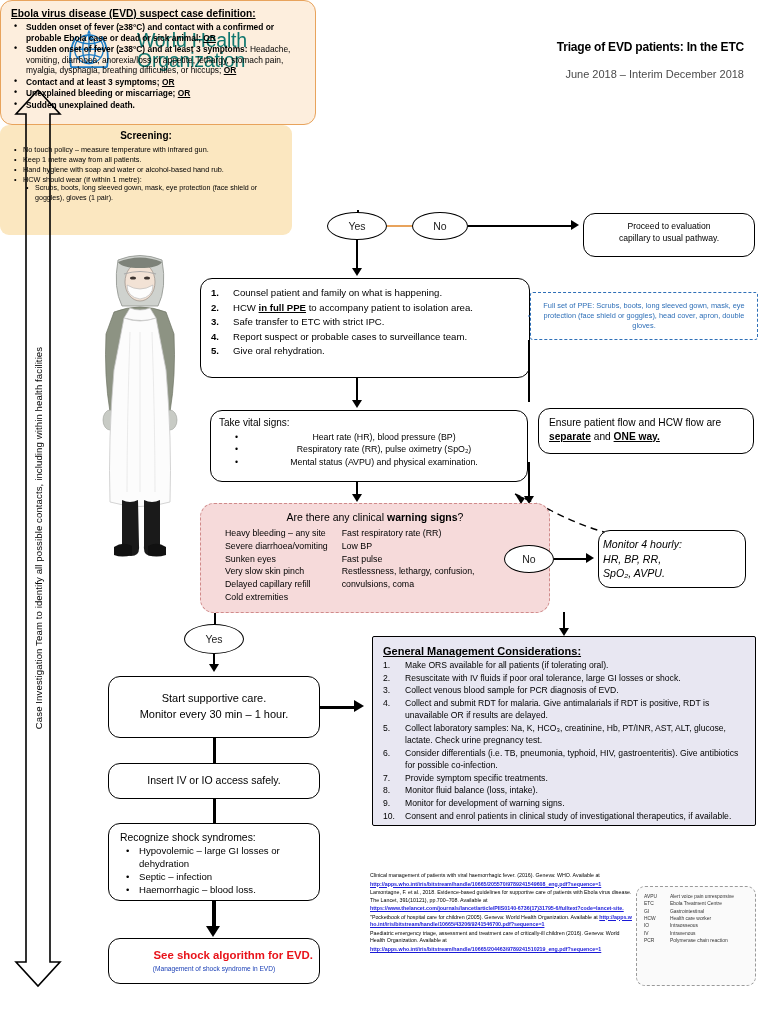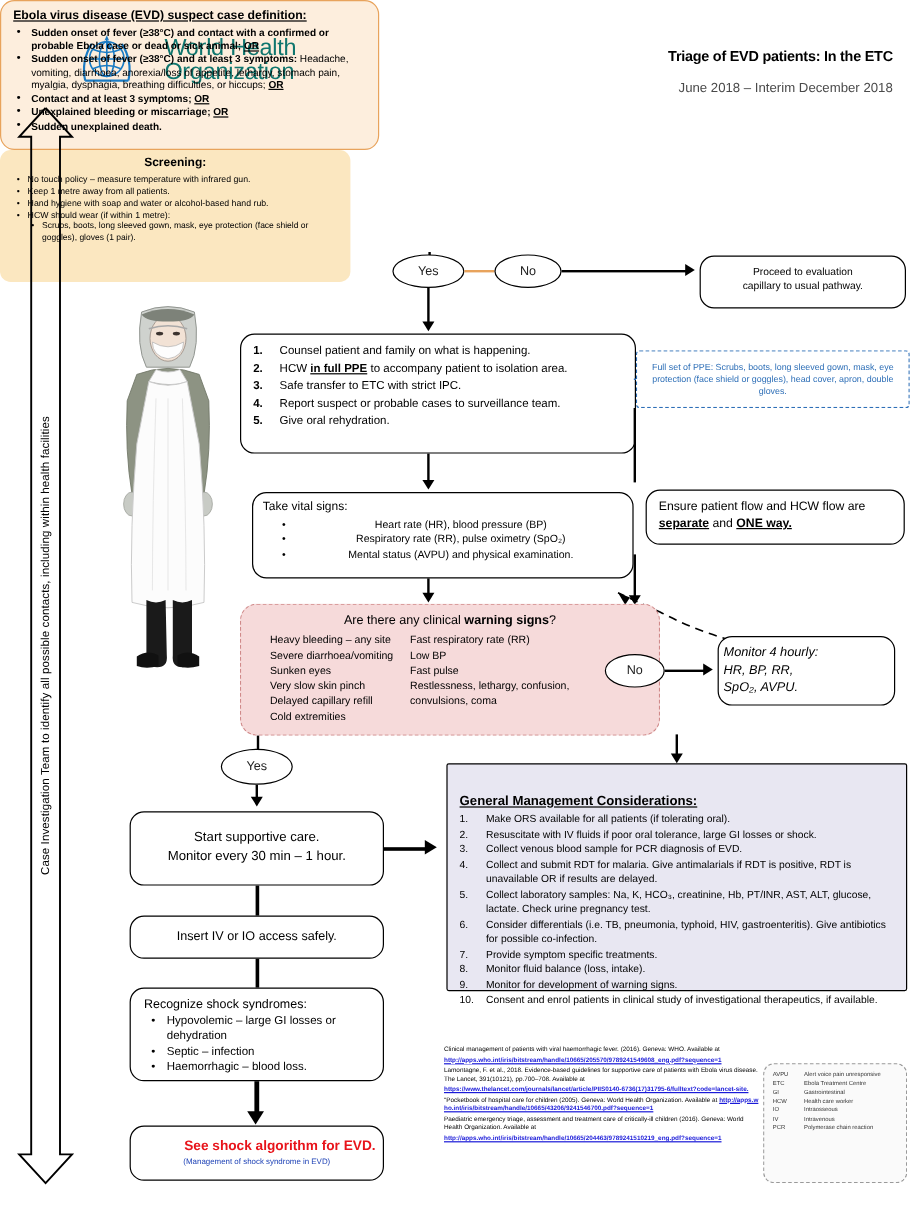--- a/index.html
+++ b/index.html
@@ -104,21 +104,21 @@
   }
   .warnbox h4 { margin:0 0 4px 0; font-size:10.5px; text-align:center; font-weight:normal; }
   .warn-cols { display:flex; gap:14px; padding-left:14px; }
   .warn-cols div { font-size:8.8px; line-height:1.45; }
 
   .monitor4 { left:598px; top:530px; width:148px; height:58px; }
   .monitor4 .t { font-size:10.6px; line-height:1.38; text-align:left;font-style:italic; }
 
   .gmc {
     position:absolute; left:372px; top:636px; width:384px; height:190px;
-    background:#e8e7f2; border:1.6px solid #000; border-radius:2px; padding:25px 10px;
+    background:#e8e7f2; border:1.6px solid #000; border-radius:2px; padding:8px 10px;
   }
   .gmc h3 { margin:0 0 2px 0; font-size:11px; font-weight:bold; text-decoration:underline; }
   .gmc ol { margin:0; padding:0; list-style:none; }
   .gmc li { font-size:8.6px; line-height:1.46; display:flex; }
   .gmc li .n { width:22px; flex:none; }
   .gmc li .b { flex:1; }
 
   .supportive { left:108px; top:676px; width:212px; height:62px; }
   .supportive .t { font-size:11px; line-height:1.45; text-align:center; }
 

